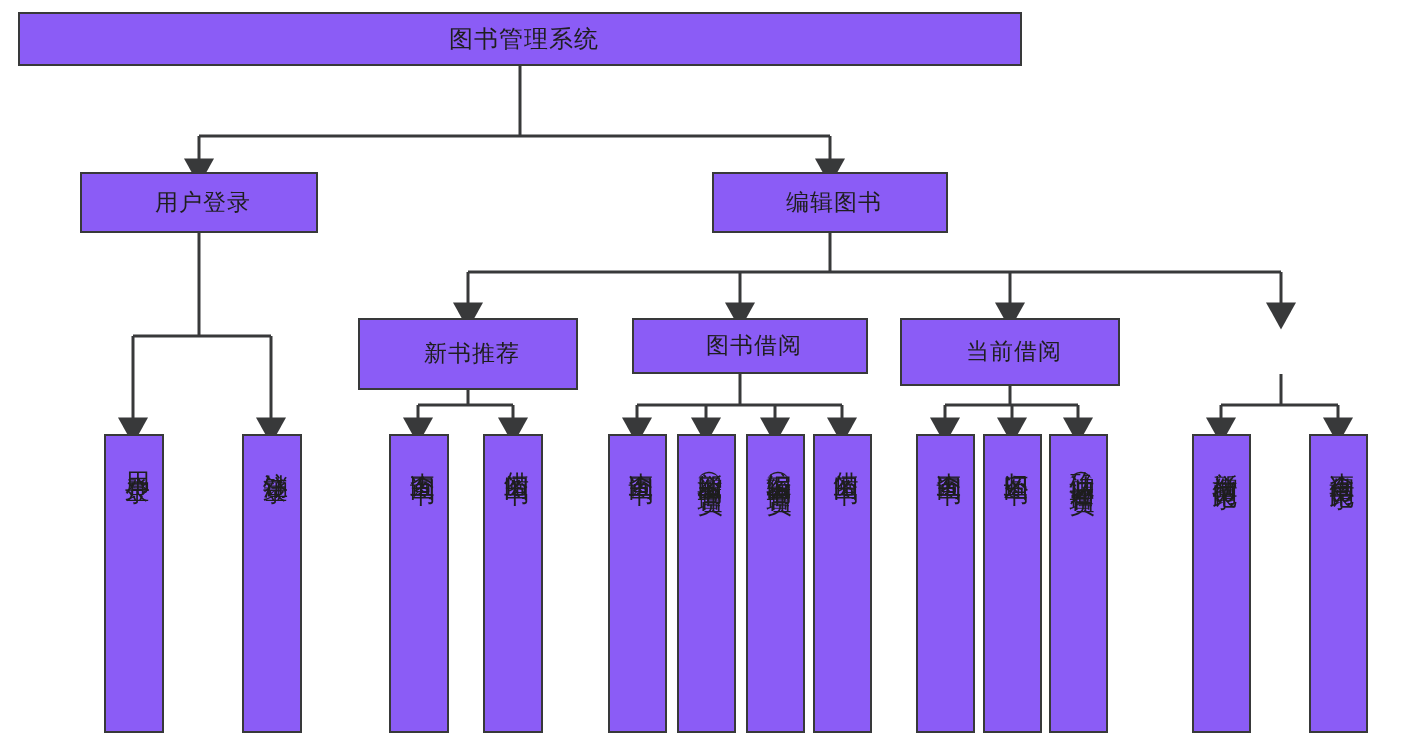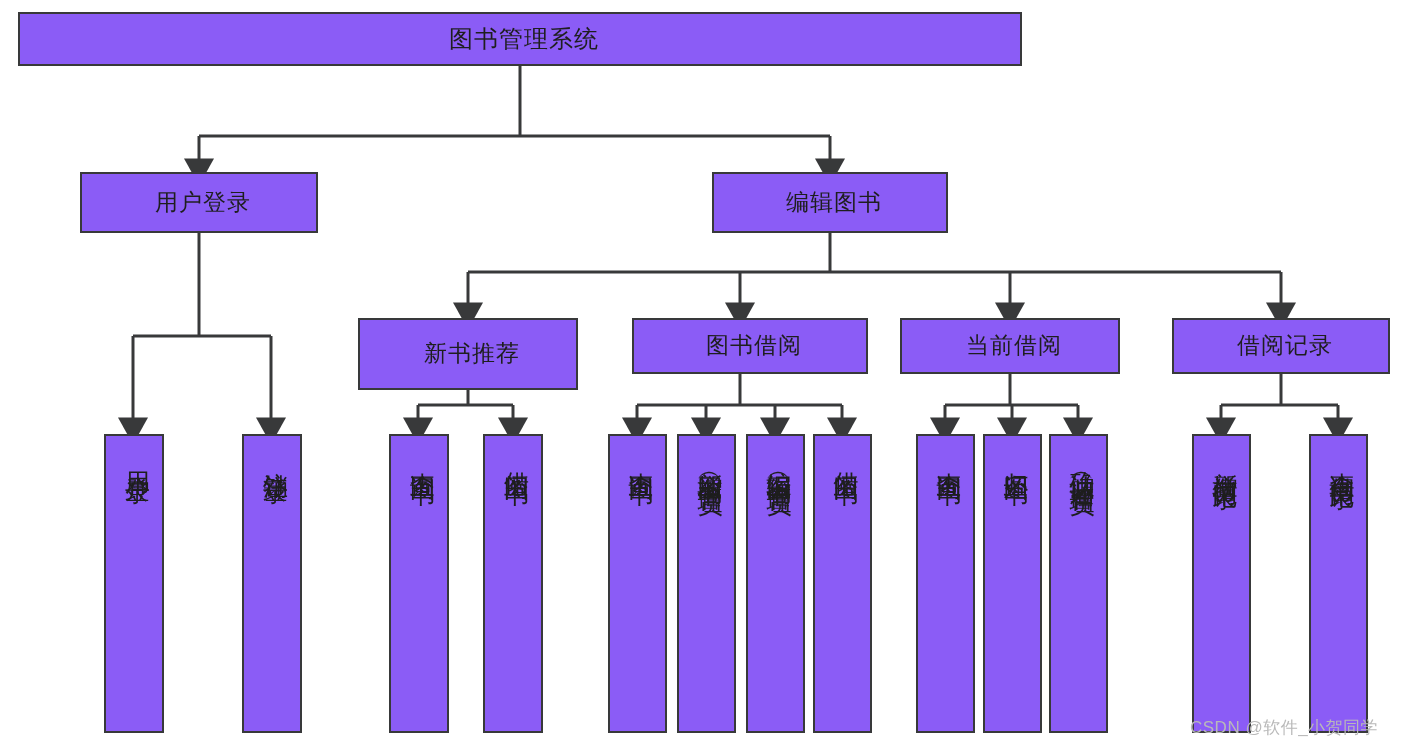--- a/index.html
+++ b/index.html
@@ -142,27 +142,24 @@
   </div>
 
   <div class="node lvl2" style="left:358px; top:318px; width:220px; height:72px;">
     <span class="label">新书推荐</span>
   </div>
 
   <div class="node lvl2" style="left:632px; top:318px; width:236px; height:56px;">
     <span class="label">图书借阅</span>
   </div>
 
-  <div class="node lvl2" style="left:900px; top:318px; width:220px; height:56px;">
+  <div class="node lvl2" style="left:900px; top:318px; width:220px; height:68px;">
     <span class="label">当前借阅</span>
   </div>
 
-  <div class="node lvl2" style="left:1172px; top:318px; width:218px; height:56px;">
-    <span class="label">借阅记录</span>
-  </div>
 
   <div class="node leaf" style="left:104px; top:434px; width:60px; height:299px;">
     <span class="label">用户登录</span>
   </div>
 
   <div class="node leaf" style="left:242px; top:434px; width:60px; height:299px;">
     <span class="label">注销登录</span>
   </div>
 
   <div class="node leaf" style="left:389px; top:434px; width:60px; height:299px;">
@@ -202,15 +199,14 @@
   </div>
 
   <div class="node leaf" style="left:1192px; top:434px; width:59px; height:299px;">
     <span class="label">新增借阅记录</span>
   </div>
 
   <div class="node leaf" style="left:1309px; top:434px; width:59px; height:299px;">
     <span class="label">查询借阅记录</span>
   </div>
 
-  <div class="watermark" style="left:1190px; top:716px;">CSDN @软件_小贺同学</div>
 
 </div>
 
 </body></html>

